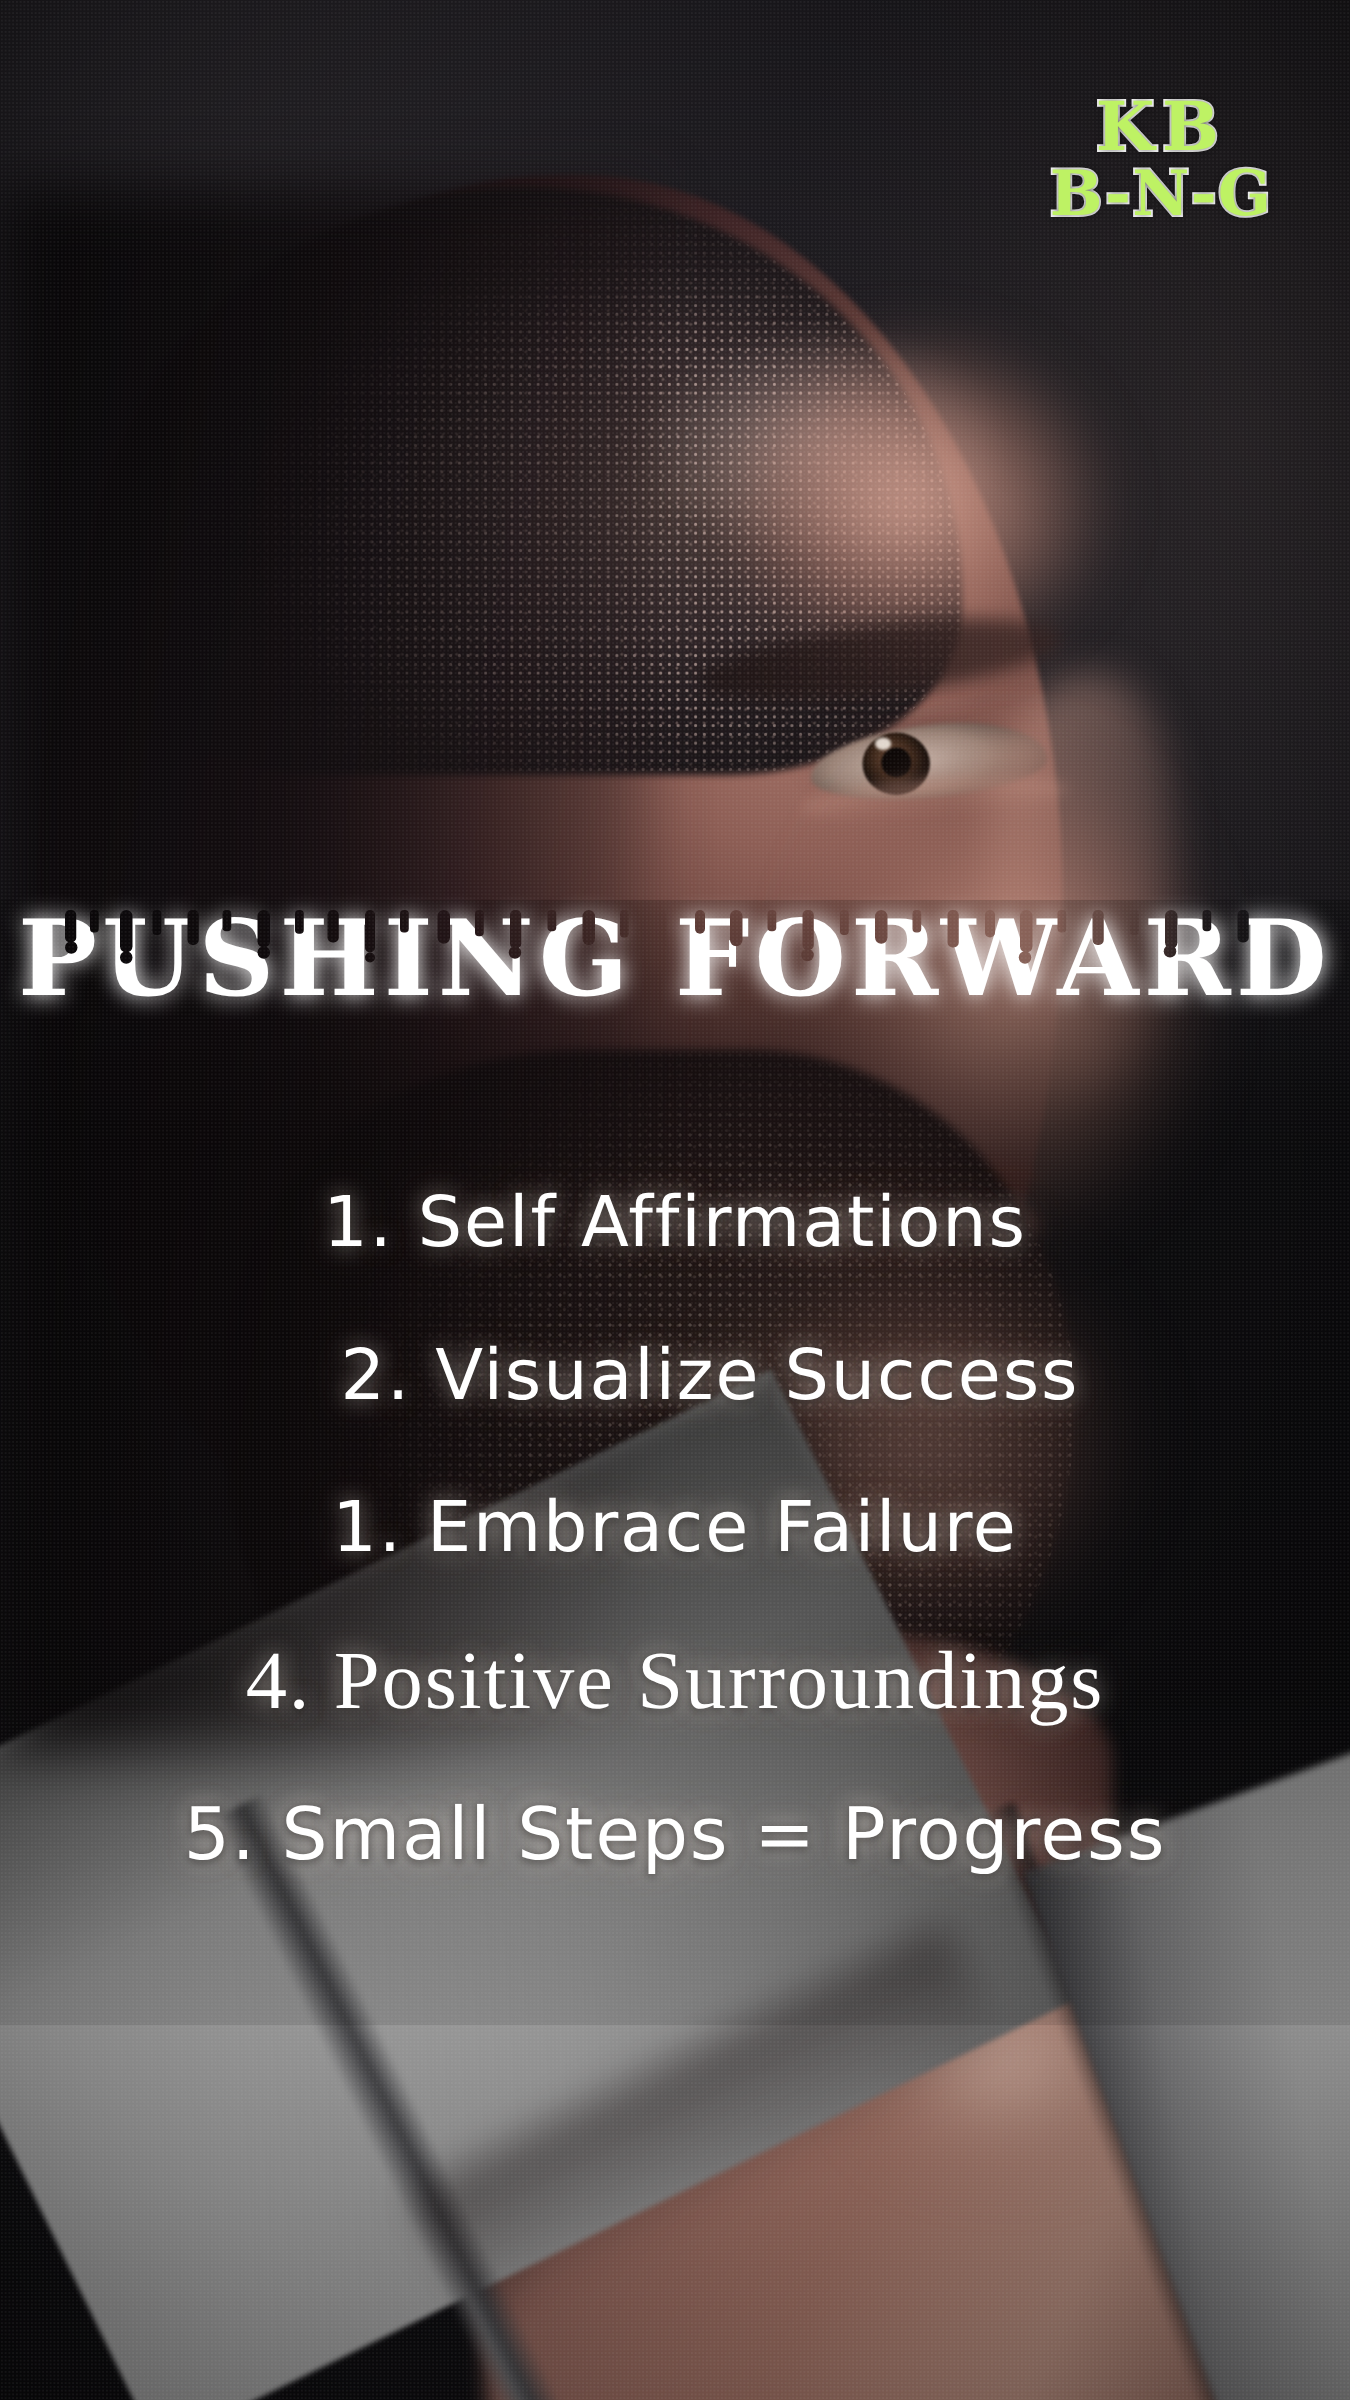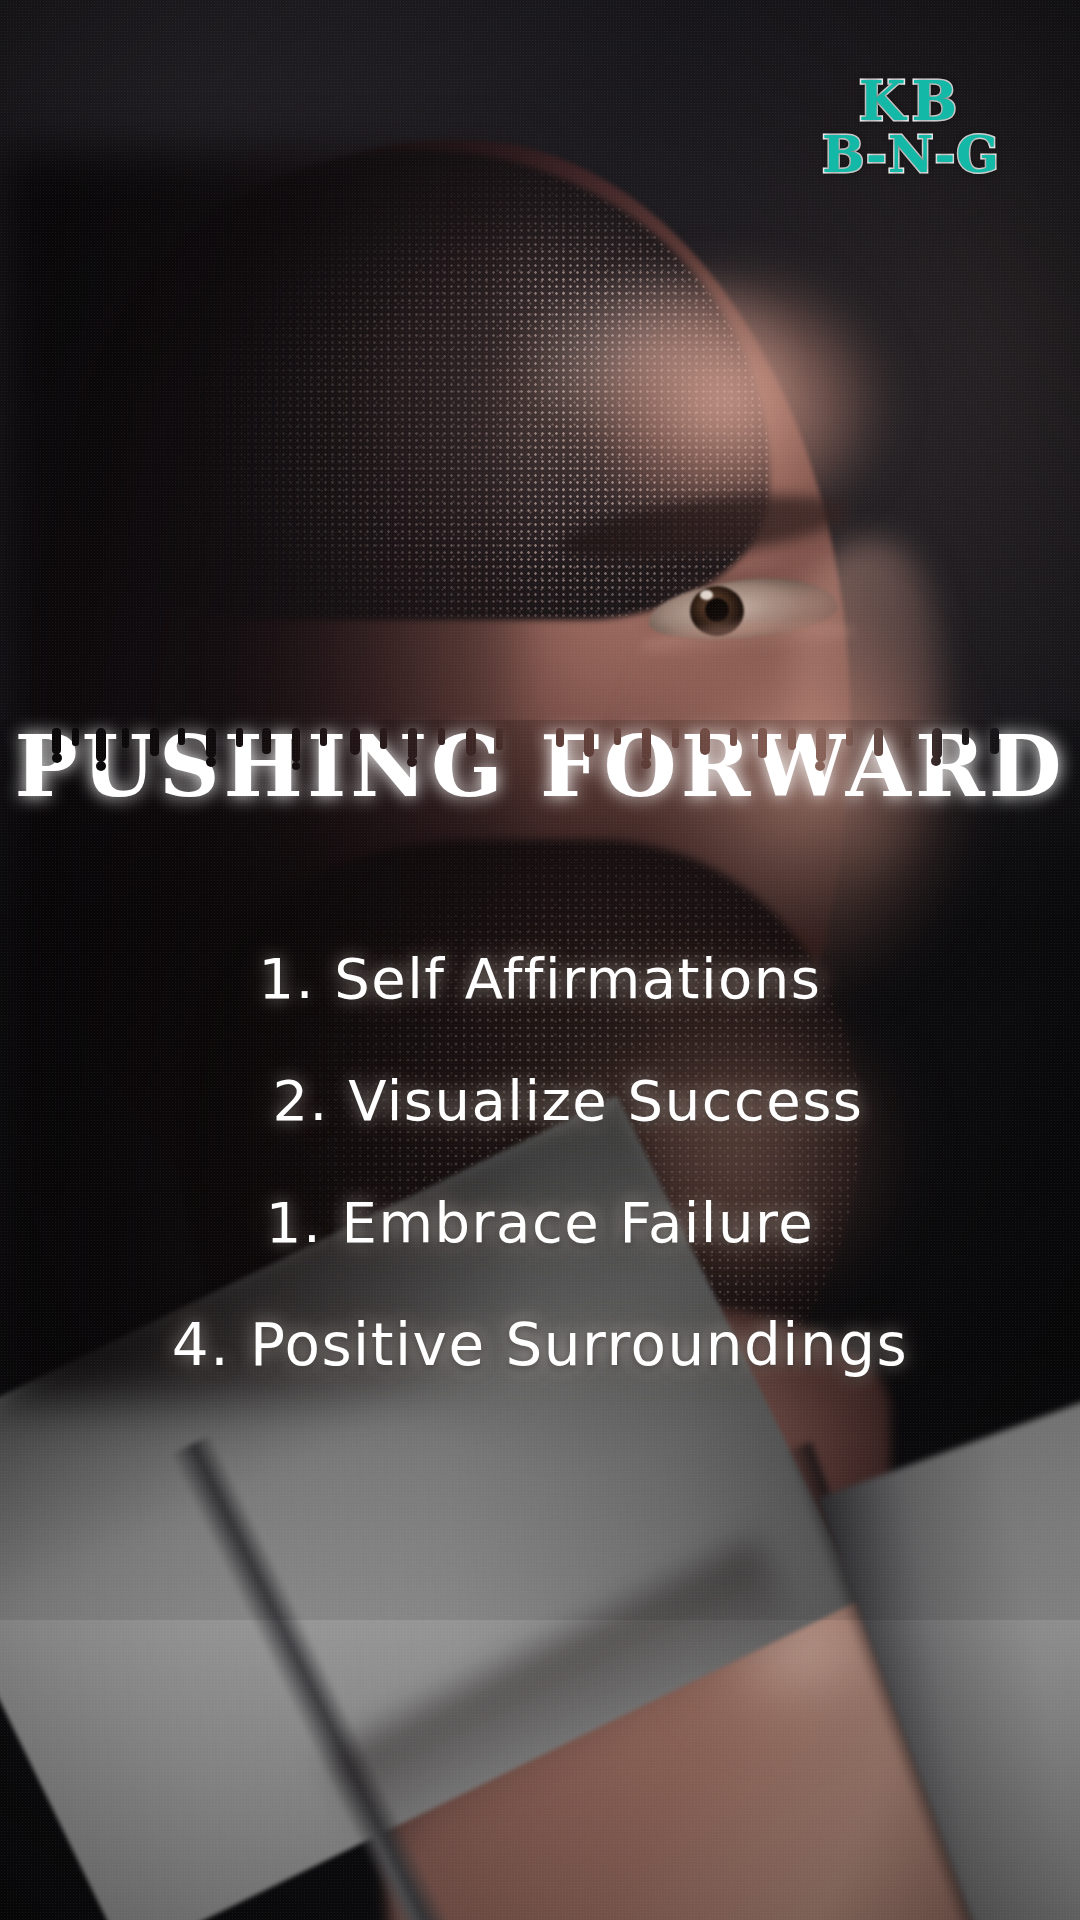--- a/index.html
+++ b/index.html
@@ -234,23 +234,23 @@
     position:absolute;inset:0;opacity:.055;
     background-image:radial-gradient(#fff 0.5px, rgba(0,0,0,0) 1px);
     background-size:3px 3px;
   }
 
   
   .overlay{position:absolute;inset:0;}
 
   
   .logo{
-    position:absolute;right:80px;top:74px;
+    position:absolute;right:62px;top:74px;
     text-align:center;line-height:1;
-    color:#14b8a6;
+    color:#bef264;
     font-family:"DejaVu Serif", serif;
     font-weight:700;
     -webkit-text-stroke:3px #ffffff;
     paint-order:stroke fill;
     letter-spacing:2px;
     text-shadow:0 0 6px rgba(0,0,0,.6);
   }
   .logo .l1{font-size:54px;display:block;letter-spacing:6px;}
   .logo .l2{font-size:50px;display:block;margin-top:2px;letter-spacing:1px;}
 
@@ -265,21 +265,21 @@
     white-space:nowrap;
     letter-spacing:1.5px;
     text-shadow:
       0 0 16px rgba(255,245,235,.5),
       0 0 40px rgba(255,235,215,.28),
       0 2px 8px rgba(0,0,0,.7);
   }
   .li-1{font-size:56px;height:122px;line-height:88px;}
   .li-2{font-size:56px;height:122px;line-height:88px;margin-left:28px;}
   .li-3{font-size:56px;height:122px;line-height:88px;}
-  .li-4{font-size:58px;height:122px;line-height:88px;}
+  .li-4{font-size:66px;height:122px;line-height:88px;font-family:Liberation Serif, serif;}
   .li-5{font-size:58px;height:122px;line-height:88px;}
 </style>
 </head>
 <body>
 
 <div class="stage">
 
   <div class="photo">
     <div class="backdrop"></div>
     <div class="backdrop-2"></div>
@@ -393,16 +393,17 @@
         </filter>
       </defs>
       <text id="title-text" x="540" y="96" text-anchor="middle" font-family="DejaVu Serif, serif" font-weight="700" font-size="84" letter-spacing="4" fill="#ffffff" mask="url(#dripmask)" filter="url(#glow)">PUSHING FORWARD</text>
     </svg>
 
     <div class="list">
       <div class="list-item li-1">1.  Self Affirmations</div>
       <div class="list-item li-2">2. Visualize Success</div>
       <div class="list-item li-3">1. Embrace Failure</div>
       <div class="list-item li-4">4. Positive Surroundings</div>
+      <div class="list-item li-5">5. Small Steps = Progress</div>
     </div>
 
   </div>
 </div>
 
 </body></html>

